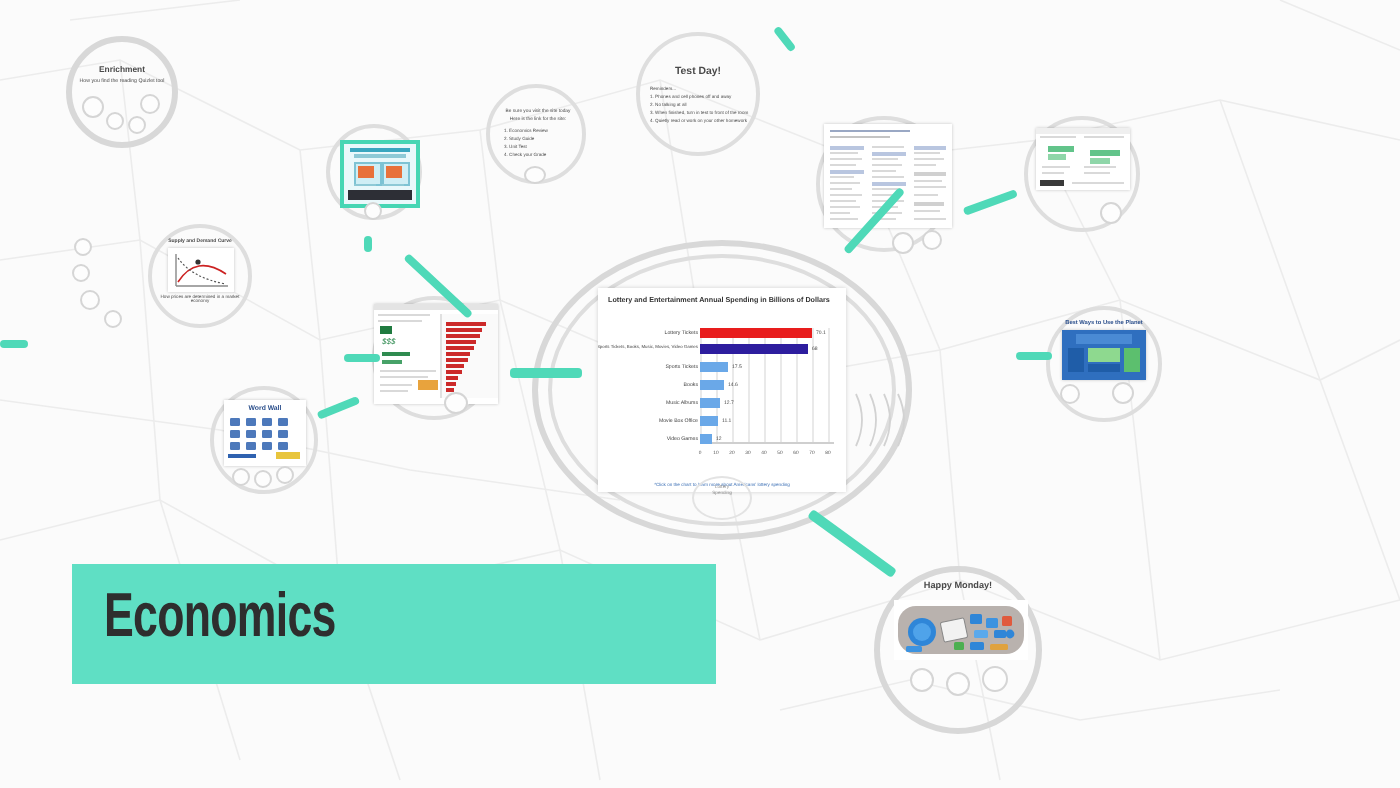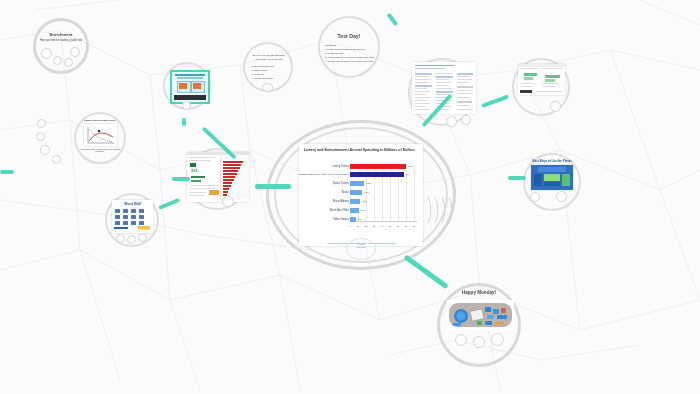--- a/index.html
+++ b/index.html
@@ -377,14 +377,17 @@
   <div class="conn" style="left:159px;top:206px;width:22px;height:4px;transform:rotate(-22deg);"></div>
   <div class="conn" style="left:423px;top:124px;width:42px;height:4px;transform:rotate(-48deg);"></div>
   <div class="conn" style="left:482px;top:104px;width:28px;height:4px;transform:rotate(-20deg);"></div>
   <div class="conn" style="left:508px;top:176px;width:18px;height:4px;"></div>
   <div class="conn" style="left:405px;top:254px;width:52px;height:5px;transform:rotate(36deg);"></div>
   <div class="conn" style="left:172px;top:177px;width:18px;height:4px;"></div>
   <div class="conn" style="left:388px;top:12px;width:14px;height:4px;transform:rotate(52deg);"></div>
   <div class="conn" style="left:0px;top:170px;width:14px;height:4px;"></div>
   <div class="conn" style="left:184px;top:116px;width:8px;height:4px;transform:rotate(90deg);"></div>
 
+  <div id="title-banner">
+    <div class="t">Economics</div>
+  </div>
 
 </div>
 
 </body></html>

